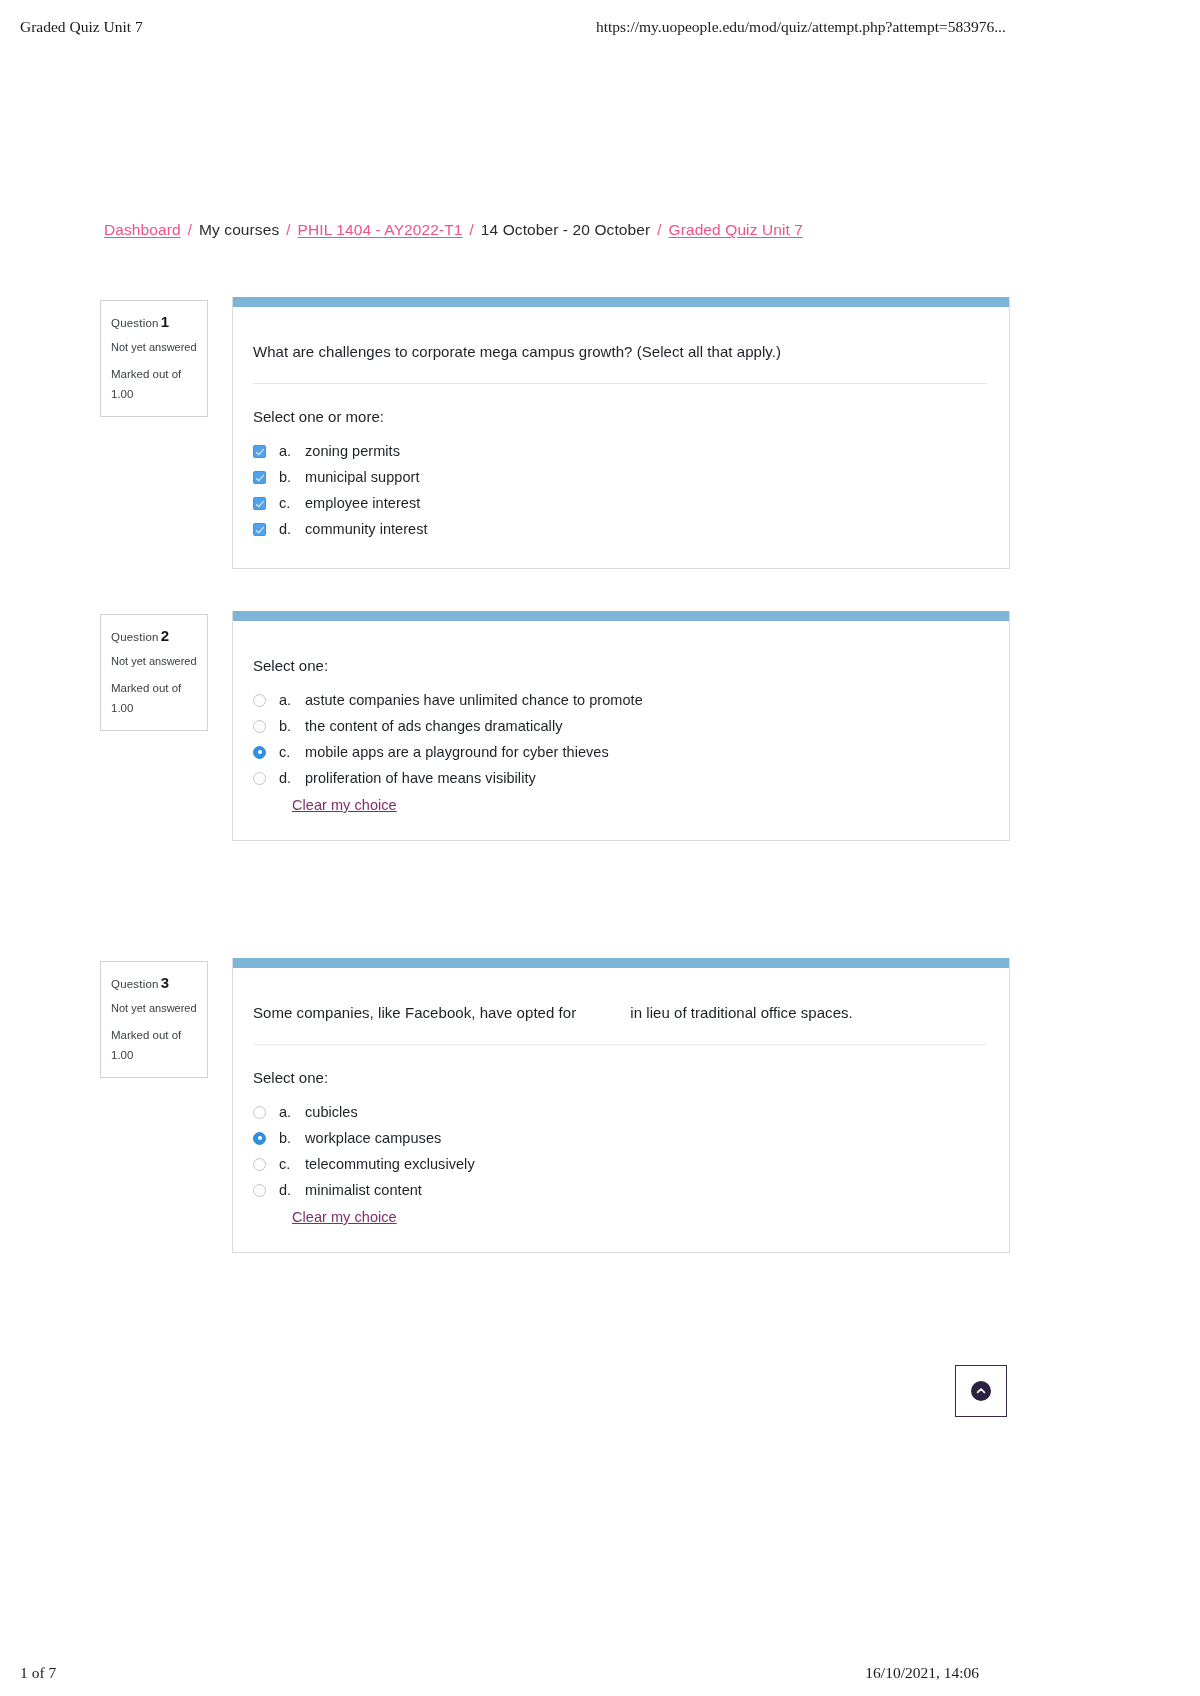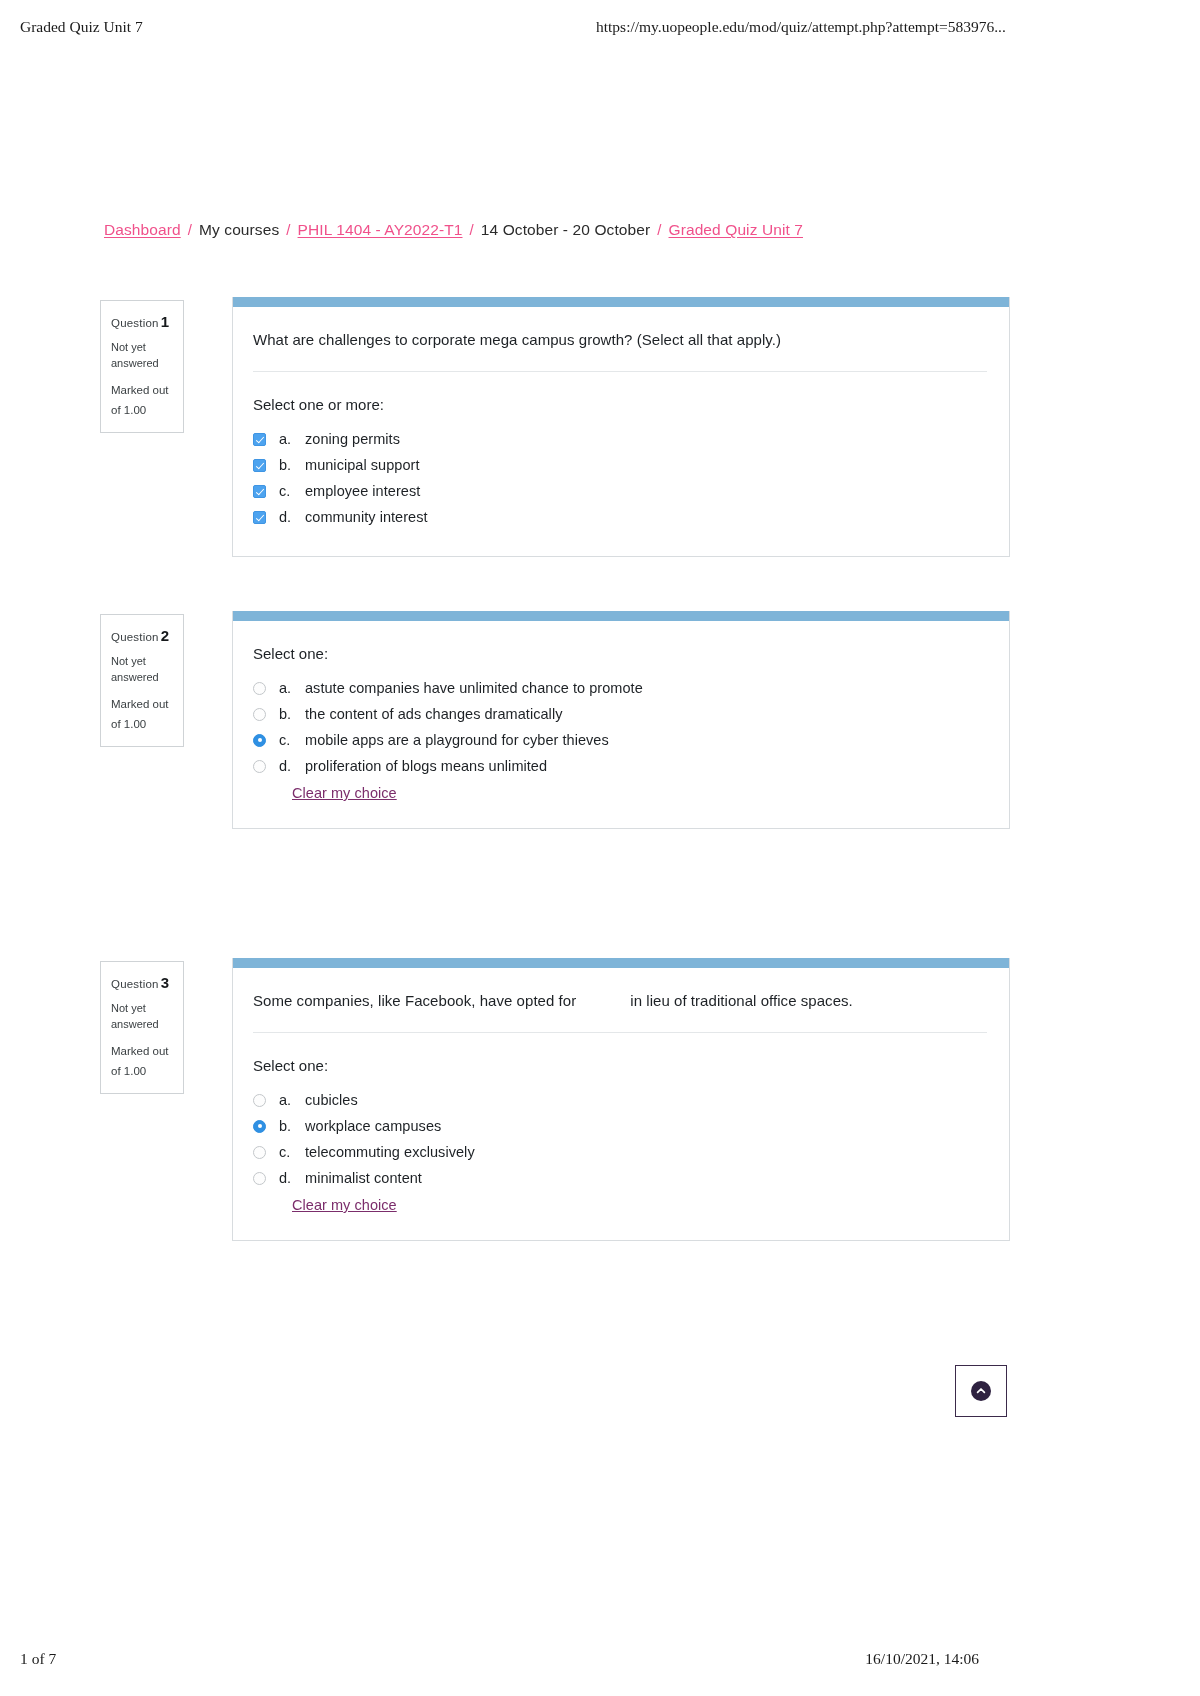--- a/index.html
+++ b/index.html
@@ -35,21 +35,21 @@
     white-space: nowrap;
   }
   .print-header .ph-url {
     position: absolute;
     left: 596px;
     white-space: nowrap;
   }
 
   .print-footer {
     position: absolute;
-    bottom: 22px;
+    bottom: 8px;
     left: 0;
     width: 999px;
     height: 24px;
     font-family: "Liberation Serif", serif;
     font-size: 15.5px;
     color: #1a1a1a;
   }
   .print-footer .pf-page {
     position: absolute;
     left: 20px;
@@ -94,21 +94,21 @@
     width: 910px;
   }
   #q1 { top: 297px; }
   #q2 { top: 611px; }
   #q3 { top: 958px; }
 
   .qinfo {
     position: absolute;
     left: 0;
     top: 3px;
-    width: 84px;
+    width: 108px;
     box-sizing: border-box;
     border: 1px solid #cfd3d6;
     background: #ffffff;
     padding: 12px 9px 12px 10px;
   }
   .qinfo .qi-no {
     font-size: 11.5px;
     color: #3b4043;
     letter-spacing: .2px;
     margin-bottom: 9px;
@@ -140,20 +140,21 @@
     border: 1px solid #d8dcdf;
     border-top: none;
     background: #ffffff;
   }
   .qcard .qbar {
     height: 10px;
     background: #7eb4d8;
   }
   .qcard .qbody {
     padding: 22px 22px 26px 20px;
+    margin-top: 12px;
   }
   .qtext {
     font-size: 15px;
     line-height: 22px;
     color: #1d2125;
     letter-spacing: .05px;
     padding-bottom: 20px;
     border-bottom: 1px solid #e4e7e9;
     margin-bottom: 22px;
   }
@@ -359,21 +360,21 @@
             <span class="atext">the content of ads changes dramatically</span>
           </li>
           <li class="answer">
             <span class="ctl-radio checked"></span>
             <span class="letter">c.</span>
             <span class="atext">mobile apps are a playground for cyber thieves</span>
           </li>
           <li class="answer">
             <span class="ctl-radio"></span>
             <span class="letter">d.</span>
-            <span class="atext">proliferation of blogs means unlimited</span>
+            <span class="atext">proliferation of have means visibility</span>
           </li>
         </ul>
       <a class="clear-choice" href="#">Clear my choice</a>
     </div>
   </div>
 </section>
 
 <section class="question-block" id="q3">
   <aside class="qinfo">
     <div class="qi-no">

